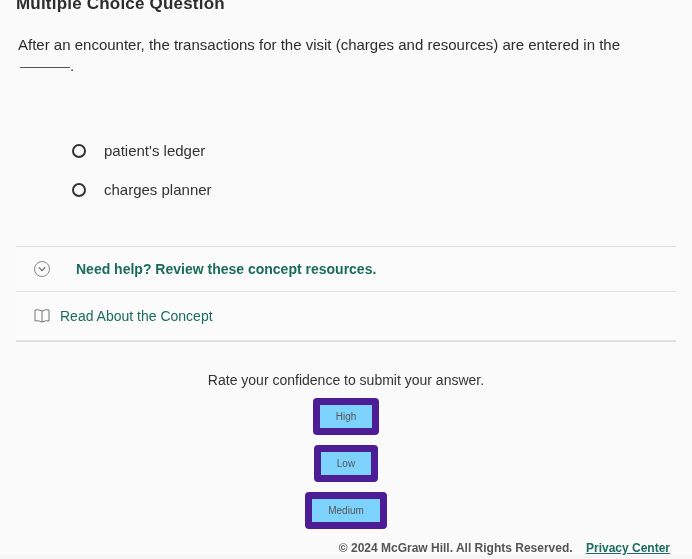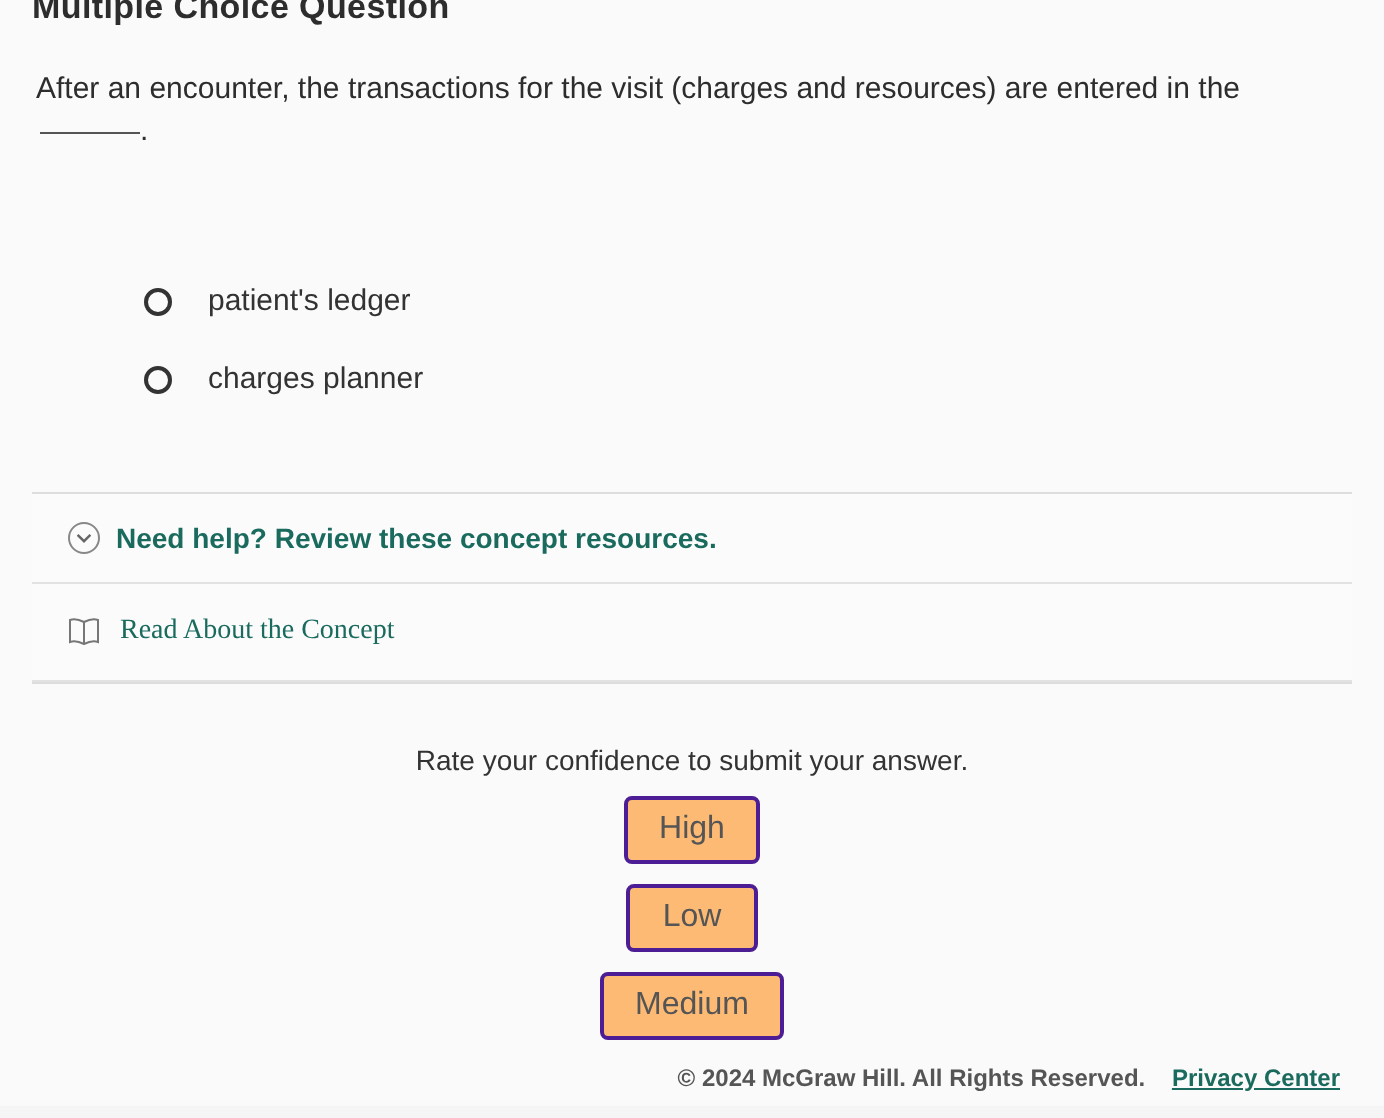--- a/index.html
+++ b/index.html
@@ -65,21 +65,21 @@
   .help-panel {
     margin-top: 48px;
     border: 1px solid #ddd;
     border-left: none;
     border-right: none;
     background: #fbfbfb;
   }
   .help-header {
     display: flex;
     align-items: center;
-    gap: 8px;
+    gap: 26px;
     padding: 14px 18px;
     border-bottom: 1px solid #e2e2e2;
     cursor: pointer;
     text-align: center;
   }
   .chevron-circle {
     width: 16px;
     height: 16px;
     border: 1px solid #888;
     border-radius: 50%;
@@ -94,45 +94,44 @@
     font-weight: 600;
     color: #1a6b5e;
   }
   .resource-row {
     display: flex;
     align-items: center;
     gap: 10px;
     padding: 16px 18px;
     cursor: pointer;
     border-bottom: 1px solid #e2e2e2;
-    font-family: Liberation Serif, serif;
   }
   .book-icon {
     width: 16px;
     height: 14px;
     flex-shrink: 0;
   }
   .resource-label {
     font-size: 14px;
     color: #1a6b5e;
   }
   .confidence-bar {
     display: flex;
     align-items: center;
     gap: 10px;
     padding: 30px 4px 8px 4px;
     font-size: 14px;
     color: #333;
     flex-direction: column;
   }
   .conf-btn {
-    border: 2px solid #4c1d95;
-    background: #fdba74;
+    border: 7px solid #4c1d95;
+    background: #7dd3fc;
     color: #555;
-    font-size: 16px;
+    font-size: 10px;
     padding: 6px 16px;
     border-radius: 4px;
     cursor: pointer;
     font-family: inherit;
   }
   .footer {
     text-align: right;
     font-size: 12px;
     color: #555;
     padding: 4px 6px 0 0;

